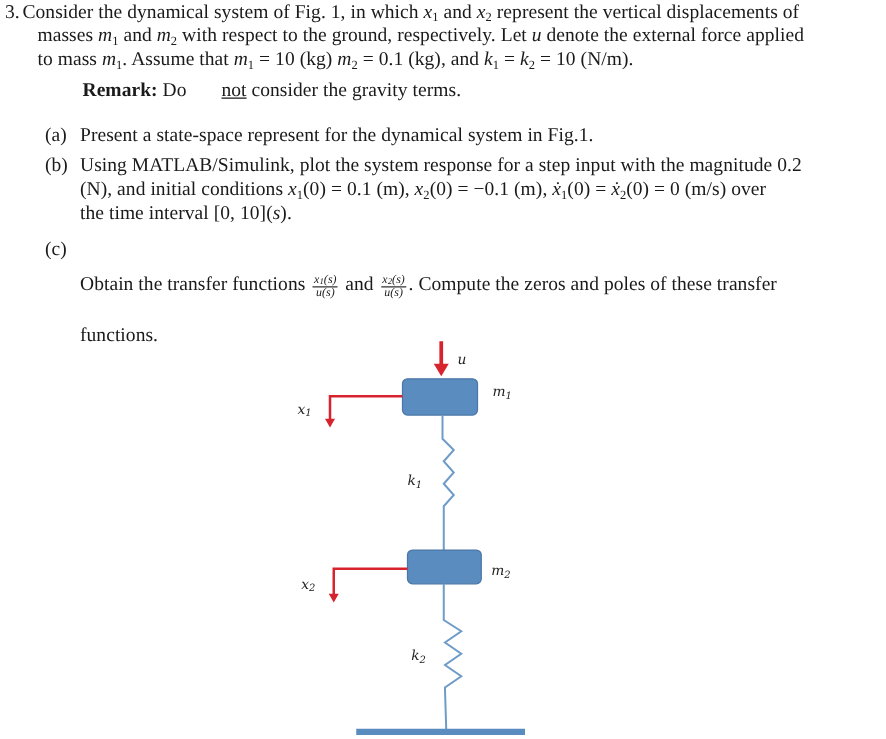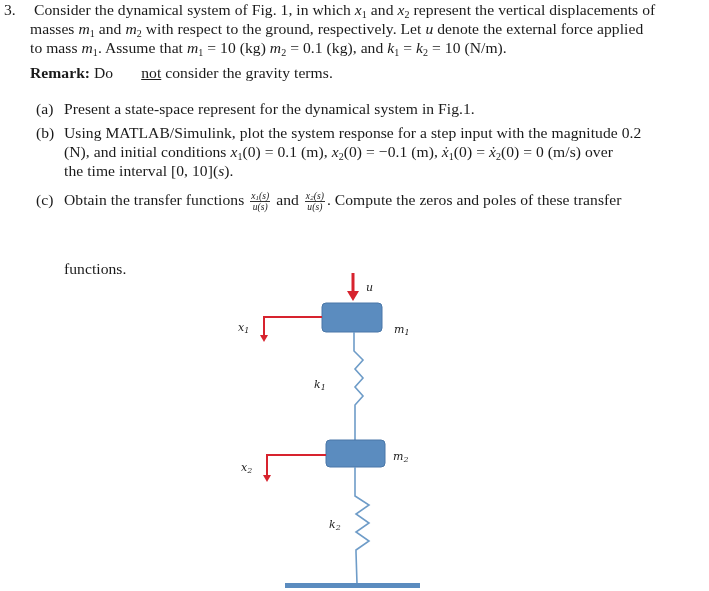--- a/index.html
+++ b/index.html
@@ -1,36 +1,36 @@
 <!DOCTYPE html>
 <html><head>
 <meta charset="utf-8">
 <style>
   html, body { margin:0; padding:0; background:#ffffff; }
   body { width:709px; height:591px; position:relative; overflow:hidden;
          font-family:"DejaVu Serif","Liberation Serif",serif; color:#1a1a1a; }
   .line { position:absolute; font-family:"Liberation Serif","DejaVu Serif",serif;
           font-size:15.6px; white-space:nowrap; letter-spacing:0.05px; }
   i, .mi { font-style:italic; }
-  .b { font-weight:bold; }
+  .b { font-weight:bold;margin-left:36px; }
   .u { text-decoration:underline;margin-left:24px; }
   sub { font-size:10px; vertical-align:-3px; line-height:0; }
   .frac { display:inline-block; vertical-align:-5px; text-align:center; font-size:9.5px; line-height:10px; margin:0 2px; }
   .frac span { display:block; font-style:italic; }
-  .frac .top { border-bottom:0.8px solid #333; padding:0 1px; }
+  .frac .top { border-bottom:0.8px solid #333; padding:0 1px;margin-top:28px; }
   svg { position:absolute; left:0; top:0; }
   .lbl { position:absolute; font-family:"DejaVu Serif","Liberation Serif",serif; font-style:italic; font-size:11px; color:#222; }
   .lbl sub { font-size:8px; vertical-align:-2px; }
 </style>
 </head>
 <body>
 
 <div>
   <div class="line" style="left:4px; top:1px;">3.</div>
-  <div class="line" style="left:34px; top:1px;text-align:center;">Consider the dynamical system of Fig. 1, in which <i>x</i><sub>1</sub> and <i>x</i><sub>2</sub> represent the vertical displacements of</div>
+  <div class="line" style="left:18px; top:1px;text-align:center;">Consider the dynamical system of Fig. 1, in which <i>x</i><sub>1</sub> and <i>x</i><sub>2</sub> represent the vertical displacements of</div>
   <div class="line" style="left:30px; top:20px;">masses <i>m</i><sub>1</sub> and <i>m</i><sub>2</sub> with respect to the ground, respectively. Let <i>u</i> denote the external force applied</div>
   <div class="line" style="left:30px; top:39px;">to mass <i>m</i><sub>1</sub>. Assume that <i>m</i><sub>1</sub> = 10 (kg) <i>m</i><sub>2</sub> = 0.1 (kg), and <i>k</i><sub>1</sub> = <i>k</i><sub>2</sub> = 10 (N/m).</div>
 
   <div class="line" style="left:30px; top:64px;">
     <span class="b">Remark:</span>
     <span>Do</span>
     <span class="u">not</span>
     <span>consider the gravity terms.</span>
   </div>
 
@@ -70,19 +70,19 @@
       <polyline points="326,455 267,455 267,476" fill="none" stroke="#d7232e" stroke-width="2"></polyline>
       <polygon points="263,475 271,475 267,482" fill="#d7232e"></polygon>
     </g>
 
     <polyline points="355,467 355,496 369,505 356,514 369,523 356,532 369,541 356,550 356,552 357,584" fill="none" stroke="#6e9cc8" stroke-width="1.6"></polyline>
 
     <rect x="285" y="583" width="135" height="5" fill="#5b8cbf"></rect>
   </svg>
 
   <div class="lbl" style="left:366px; top:281px;">u</div>
-  <div class="lbl" style="left:394px; top:323px;text-align:center;"><span>m</span><sub>1</sub></div>
+  <div class="lbl" style="left:394px; top:307px;text-align:center;"><span>m</span><sub>1</sub></div>
   <div class="lbl" style="left:238px; top:321px;"><span>x</span><sub>1</sub></div>
-  <div class="lbl" style="left:314px; top:378px;"><span>k</span><sub>1</sub></div>
+  <div class="lbl" style="left:326px; top:378px;"><span>k</span><sub>1</sub></div>
   <div class="lbl" style="left:393px; top:450px;"><span>m</span><sub>2</sub></div>
   <div class="lbl" style="left:241px; top:461px;"><span>x</span><sub>2</sub></div>
   <div class="lbl" style="left:329px; top:518px;"><span>k</span><sub>2</sub></div>
 </div>
 
 </body></html>

